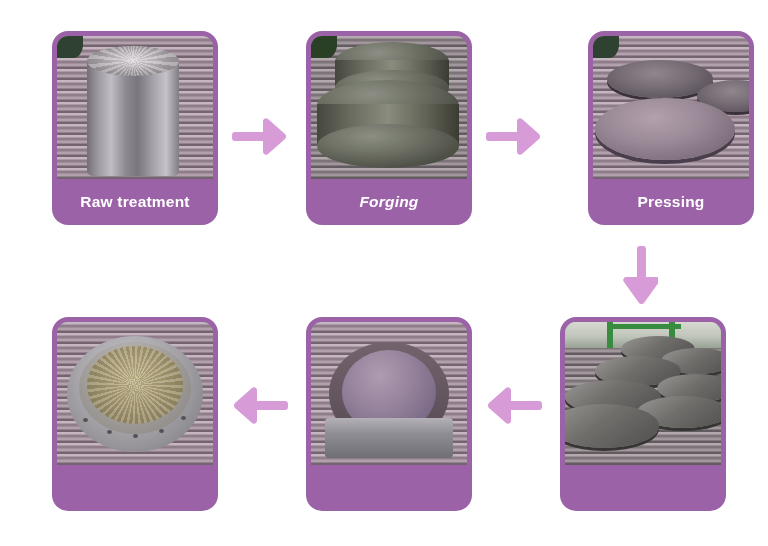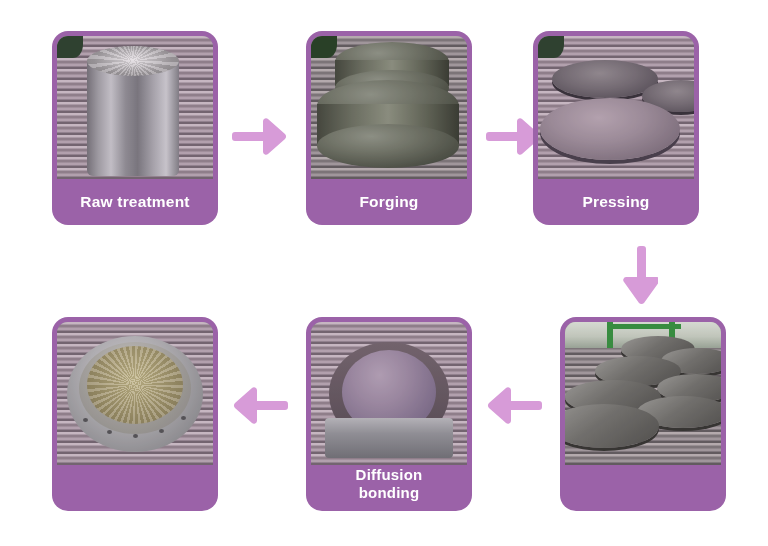--- a/index.html
+++ b/index.html
@@ -256,42 +256,42 @@
   </div>
   <div class="card-label">Raw treatment</div>
 </div>
 
 <div class="arrow" style="left:232px; top:117px;">
   <svg width="56" height="46" viewBox="0 0 56 46" aria-hidden="true">
     <path d="M3 15 h28 v-11 a3 3 0 0 1 5 -2 l17 15 a3.4 3.4 0 0 1 0 5 l-17 15 a3 3 0 0 1 -5 -2 v-11 h-28 a3 3 0 0 1 -3 -3 v-3 a3 3 0 0 1 3 -3 z" fill="#D79BD8"></path>
   </svg>
 </div>
 
-<div class="card" style="left:306px; top:31px;">
+<div class="card" style="left:306px; top:31px;font-style:italic;">
   <div class="card-photo">
     <div class="corrugated dim"></div>
     <div class="darkcorner"></div>
     <div class="puck" style="left:24px; top:6px; width:114px; height:40px;"></div>
     <div class="puck-body" style="left:24px; top:24px; width:114px; height:26px;"></div>
     <div class="puck" style="left:24px; top:34px; width:114px; height:36px;"></div>
     <div class="puck" style="left:6px; top:44px; width:142px; height:52px;"></div>
     <div class="puck-body" style="left:6px; top:68px; width:142px; height:40px;"></div>
     <div class="puck" style="left:6px; top:88px; width:142px; height:44px;"></div>
     <div class="wash warm"></div>
   </div>
   <div class="card-label">Forging</div>
 </div>
 
 <div class="arrow" style="left:486px; top:117px;">
   <svg width="56" height="46" viewBox="0 0 56 46" aria-hidden="true">
     <path d="M3 15 h28 v-11 a3 3 0 0 1 5 -2 l17 15 a3.4 3.4 0 0 1 0 5 l-17 15 a3 3 0 0 1 -5 -2 v-11 h-28 a3 3 0 0 1 -3 -3 v-3 a3 3 0 0 1 3 -3 z" fill="#D79BD8"></path>
   </svg>
 </div>
 
-<div class="card" style="left:533px; top:31px;">
+<div class="card" style="left:588px; top:31px;">
   <div class="card-photo">
     <div class="corrugated"></div>
     <div class="darkcorner"></div>
     <div class="disc dark" style="left:14px; top:24px; width:106px; height:38px;"></div>
     <div class="disc dark" style="left:104px; top:44px; width:78px; height:32px;"></div>
     <div class="disc" style="left:2px; top:62px; width:140px; height:62px;"></div>
     <div class="wash violet"></div>
   </div>
   <div class="card-label">Pressing</div>
 </div>
@@ -327,26 +327,20 @@
 </div>
 
 <div class="card" style="left:306px; top:317px;">
   <div class="card-photo">
     <div class="corrugated"></div>
     <div class="dome-outer"></div>
     <div class="dome-inner"></div>
     <div class="dome-base"></div>
     <div class="wash violet"></div>
   </div>
-  <div class="card-label two-line">
-    <span>
-      <span>Diffusion</span><br>
-      <span>bonding</span>
-    </span>
-  </div>
 </div>
 
 <div class="arrow" style="left:232px; top:386px;">
   <svg width="56" height="46" viewBox="0 0 56 46" aria-hidden="true">
     <path d="M53 15 h-28 v-11 a3 3 0 0 0 -5 -2 l-17 15 a3.4 3.4 0 0 0 0 5 l17 15 a3 3 0 0 0 5 -2 v-11 h28 a3 3 0 0 0 3 -3 v-3 a3 3 0 0 0 -3 -3 z" fill="#D79BD8"></path>
   </svg>
 </div>
 
 <div class="card" style="left:52px; top:317px;">
   <div class="card-photo">

